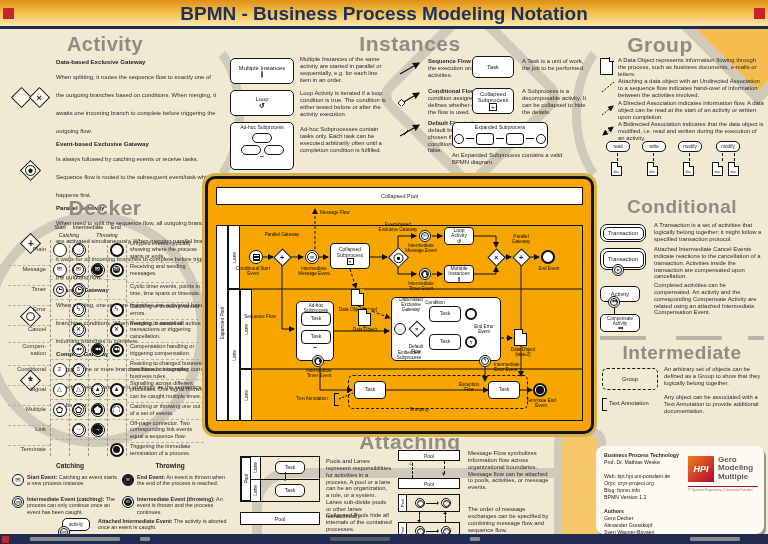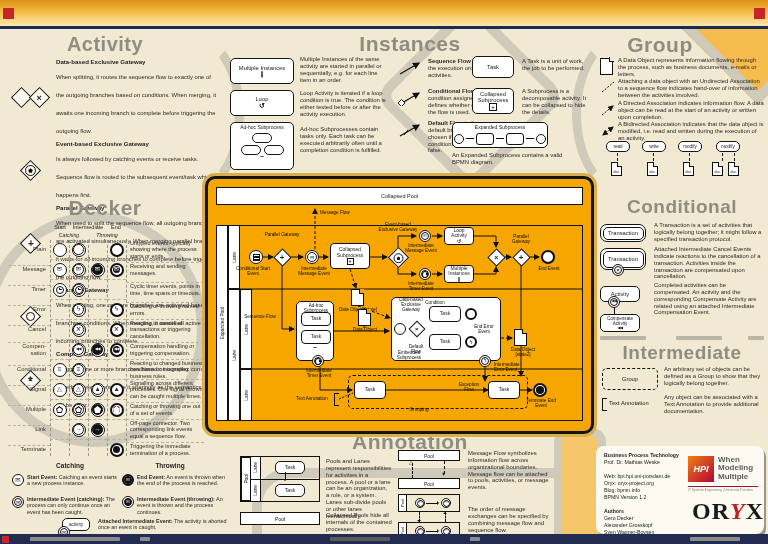--- a/index.html
+++ b/index.html
@@ -109,20 +109,21 @@
 <div class="deco" style="left:402px;top:28px;width:116px;height:116px;border:10px solid #cfcaba;border-radius:18px;transform:rotate(45deg)"></div>
 <div class="arc" style="left:140px;top:32px;width:86px;height:146px;border-right-color:#cfcaba"></div>
 <div class="arc" style="left:572px;top:32px;width:86px;height:146px;border-left-color:#cfcaba"></div>
 <div class="deco" style="left:252px;top:468px;width:330px;height:180px;border:10px solid #cfcaba;border-radius:38px"></div>
 <div class="deco" style="left:688px;top:-64px;width:120px;height:120px;background:#f6bd4e;border:10px solid #cfcaba;transform:rotate(45deg)"></div>
 <div class="deco" style="left:554px;top:428px;width:36px;height:116px;background:#f6c76a;border:8px solid #cfcaba;border-radius:14px"></div>
 
 <div id="titlebar">
   <div class="red" style="left:3px"></div>
   <div class="red" style="right:3px"></div>
+  <div id="title">BPMN - Business Process Modeling Notation</div>
 </div>
 
 <div class="sec-h z1" style="left:30px;top:33px;width:150px;font-size:20px">Activity</div>
 <div class="abs z1" style="left:8px;top:58px;width:212px">
   <div style="display:flex;gap:4px;margin-bottom:3px">
     <div style="width:44px;display:flex;gap:3px;align-items:center;justify-content:center">
       <span class="gd">
           <span></span>
         </span>
         <span class="gd">
@@ -802,21 +803,21 @@
 
 <div class="sec-h z1" style="left:598px;top:342px;width:168px;font-size:19px">Intermediate</div>
 <div class="grp z1 abs" style="left:602px;top:368px;width:54px;height:20px;display:flex;align-items:center;justify-content:center;font-size:5.8px">
   <span>Group</span>
   </div>
 <div class="p z1" style="left:664px;top:366px;width:100px">An arbitrary set of objects can be defined as a Group to show that they logically belong together.</div>
 <div class="abs z1" style="left:602px;top:398px;width:4px;height:11px;border-left:1px solid #111;border-top:1px solid #111;border-bottom:1px solid #111"></div>
 <div class="abs z1" style="left:609px;top:400px;font-size:5.8px">Text Annotation</div>
 <div class="p z1" style="left:664px;top:394px;width:100px">Any object can be associated with a Text Annotation to provide additional documentation.</div>
 
-<div class="sec-h z1" style="left:320px;top:430px;width:180px;font-size:21px">Annotation</div>
+<div class="sec-h z1" style="left:320px;top:430px;width:180px;font-size:21px">Attaching</div>
 <div class="abs z1" style="left:240px;top:456px;width:80px;height:46px;border:1px solid #111;box-sizing:border-box;display:flex">
   <div class="mstrip" style="width:10px;height:100%">
       <span class="vt">Pool</span>
     </div>
   <div style="flex:1;display:flex;flex-direction:column">
     <div style="flex:1;display:flex;border-bottom:1px solid #111">
       <div class="mstrip" style="width:10px;border:none;border-right:1px solid #111">
           <span class="vt">Lane</span>
         </div>
       <div style="flex:1;display:flex;align-items:center;justify-content:center">
@@ -910,29 +911,26 @@
     <b>Authors</b><br>
     <span>Gero Decker</span><br>
     <span>Alexander Grosskopf</span><br>
     <span>Sven Wagner-Boysen</span>
   </div>
   <div class="abs" style="left:92px;top:10px;display:flex;gap:4px;align-items:flex-start">
     <div style="width:26px;height:26px;background:linear-gradient(135deg,#f07f13,#b1063a);display:flex;align-items:center;justify-content:center">
       <b style="color:#fff;font-size:9px;font-style:italic">HPI</b>
       </div>
     <div style="font-size:8px;font-weight:bold;color:#5c5c5c;line-height:1.05">
-      <div>When</div>
+      <div>Gero</div>
         <div>Modeling</div>
         <div>Multiple</div>
     </div>
   </div>
   <div class="abs" style="left:92px;top:40px;width:70px;font-size:3.2px;color:#888;border-top:1px solid #b1063a;padding-top:1px">IT Systems Engineering | Universität Potsdam</div>
-  <div class="abs" style="left:96px;top:52px;font-family:'Liberation Serif',serif;font-size:24px;font-weight:bold;letter-spacing:1px;color:#1a1a1a">
-    <span>OR</span><span style="color:#c02127;font-style:italic">Y</span><span>X</span>
-  </div>
 </div>
 
 <div id="botbar"></div>
 <div class="seg" style="left:30px;width:90px"></div>
 <div class="seg" style="left:140px;width:10px"></div>
 <div class="seg" style="left:330px;width:60px;background:#5a5a5a"></div>
 <div class="seg" style="left:470px;width:10px"></div>
 <div class="seg" style="left:690px;width:50px"></div>
 <div class="abs" style="left:2px;top:536px;width:7px;height:7px;background:#c8242b;z-index:5"></div>
 

